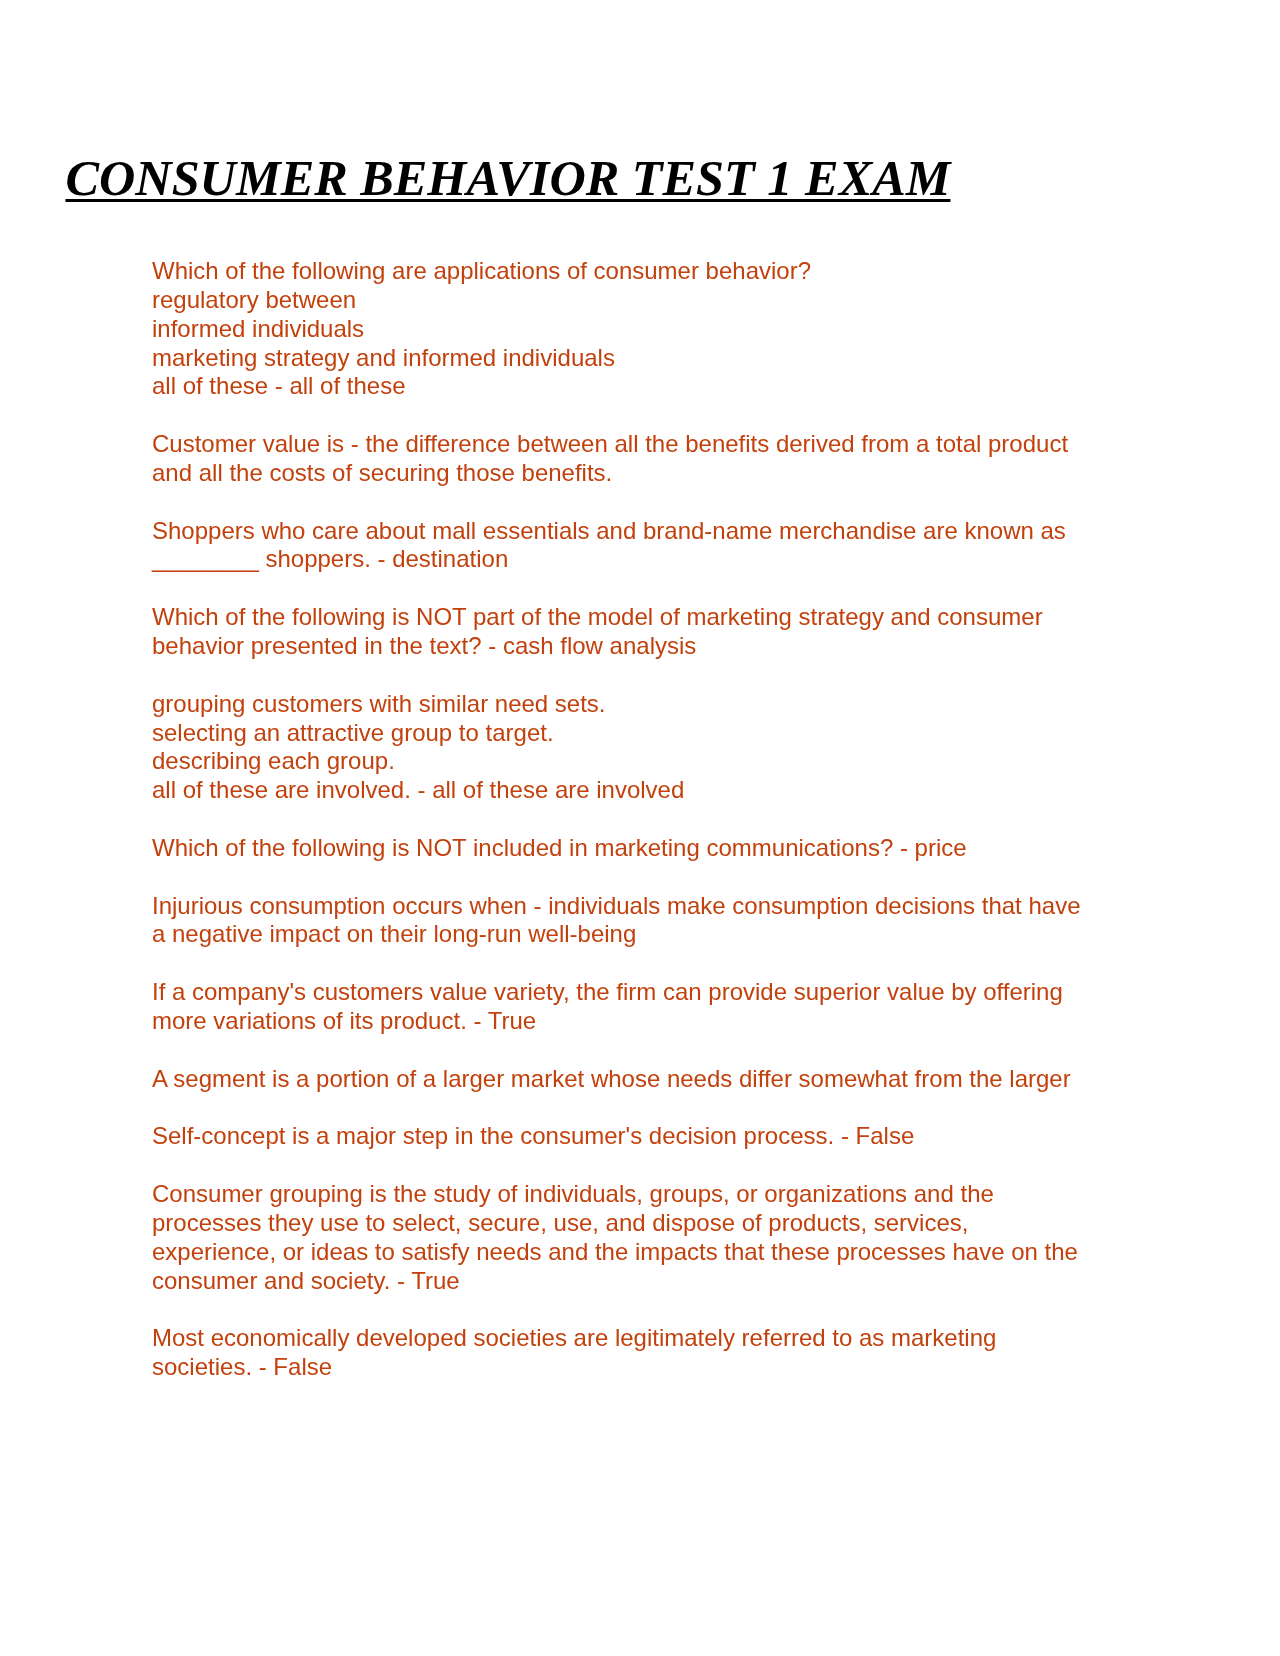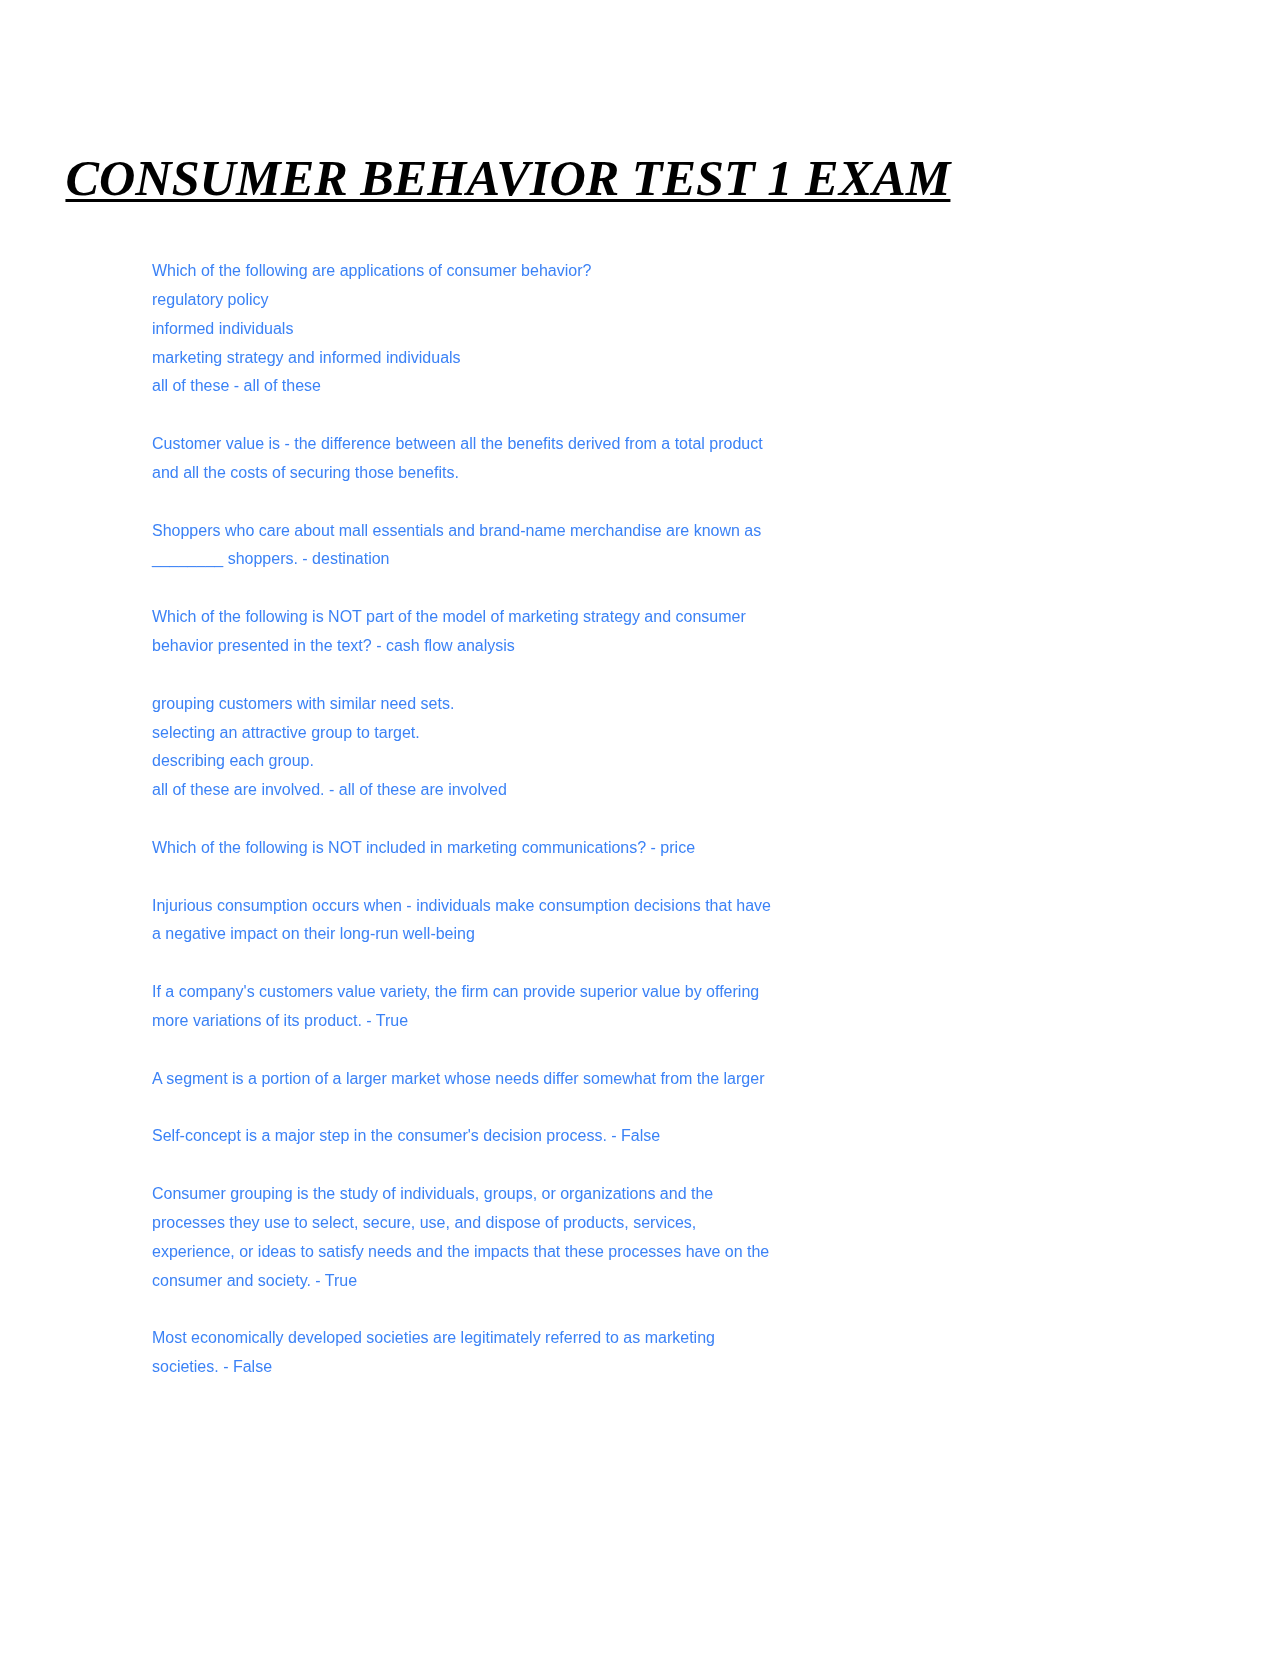--- a/index.html
+++ b/index.html
@@ -43,23 +43,23 @@
       letter-spacing: 0px;
       white-space: nowrap;
       transform-origin: center;
     }
     .content {
       position: absolute;
       left: 152px;
       top: 257px;
       width: 1000px;
       font-family: "Liberation Sans", "DejaVu Sans", sans-serif;
-      font-size: 16px;
+      font-size: 24px;
       line-height: 28.85px;
-      color: #3b82f6;
+      color: #c2410c;
     }
     .qa {
       margin: 0 0 28.85px 0;
     }
     .line {
       display: block;
       white-space: nowrap;
       min-height: 28.85px;
     }
   </style>
@@ -68,21 +68,21 @@
 
 <div class="page">
   <div class="title-wrap">
     <h1 class="title" id="doc-title" style="transform: scaleX(1.0058);">CONSUMER BEHAVIOR TEST 1 EXAM</h1>
   </div>
 
   <div class="content" id="content">
 
   <div class="qa">
         <span class="line">Which of the following are applications of consumer behavior?</span>
-        <span class="line">regulatory policy</span>
+        <span class="line">regulatory between</span>
         <span class="line">informed individuals</span>
         <span class="line">marketing strategy and informed individuals</span>
         <span class="line">all of these - all of these</span>
       </div>
       <div class="qa">
         <span class="line">Customer value is - the difference between all the benefits derived from a total product</span>
         <span class="line">and all the costs of securing those benefits.</span>
       </div>
       <div class="qa">
         <span class="line">Shoppers who care about mall essentials and brand-name merchandise are known as</span>

